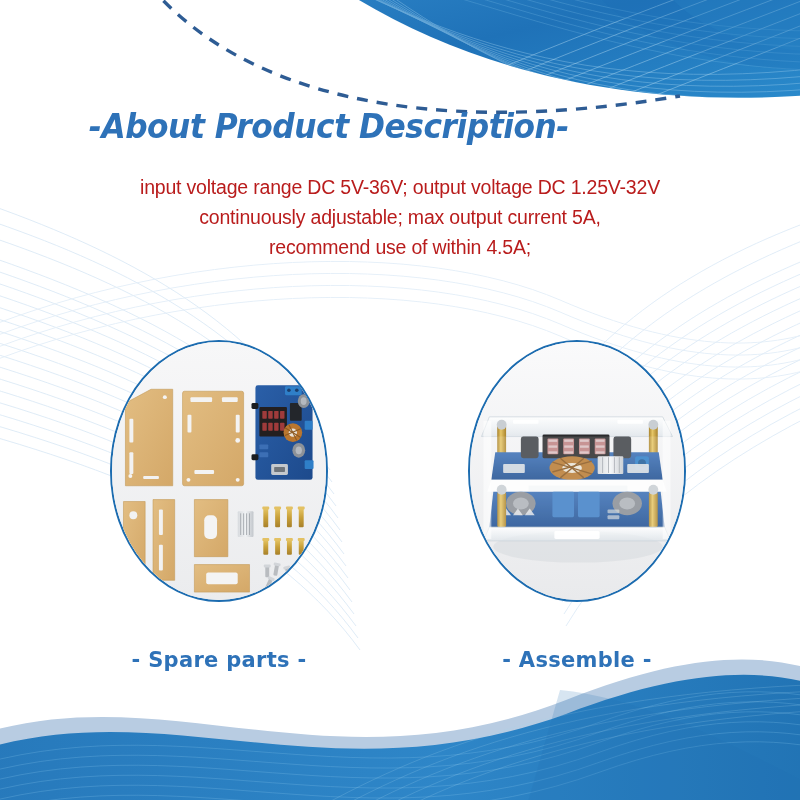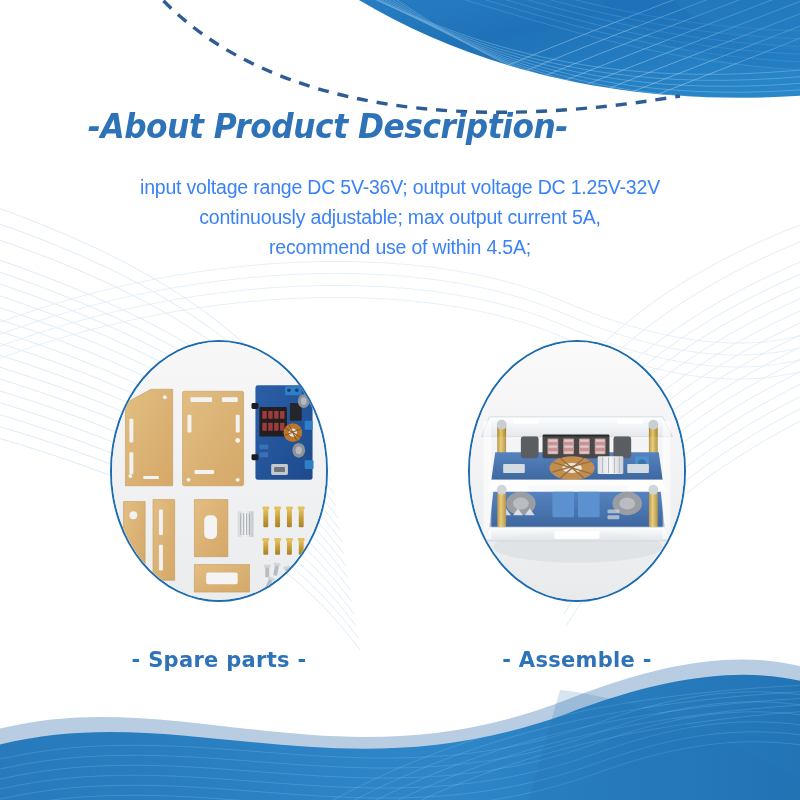--- a/index.html
+++ b/index.html
@@ -8,37 +8,37 @@
     background:#ffffff;
     font-family:"Liberation Sans", sans-serif;
     overflow:hidden;
   }
   #page{position:relative;width:800px;height:800px;overflow:hidden;background:#fff;}
 
   
   .deco{position:absolute;left:0;top:0;width:800px;height:800px;pointer-events:none;}
 
   
-  .title-wrap{position:absolute;left:0;top:106px;width:640px;text-align:center;padding-left:8px;}
+  .title-wrap{position:absolute;left:9px;top:106px;width:640px;text-align:center;}
   .title{
     display:inline-block;
     font-family:"DejaVu Sans", sans-serif;
     font-weight:bold;font-style:italic;
     font-size:34px;letter-spacing:-0.5px;
     color:#2E72B8;
     transform:scaleX(0.92);
   }
 
   
   .desc{
     position:absolute;left:60px;top:172px;width:680px;
     text-align:center;
     font-family:"Liberation Sans", sans-serif;
     font-size:19.5px;line-height:30px;
-    color:#3b82f6;
+    color:#b91c1c;
     letter-spacing:-0.2px;
   }
   .desc .ln{display:block;white-space:nowrap;}
 
   
   .circle{
     position:absolute;
     border-radius:50%;
     border:2px solid #1C6CB0;
     overflow:hidden;

